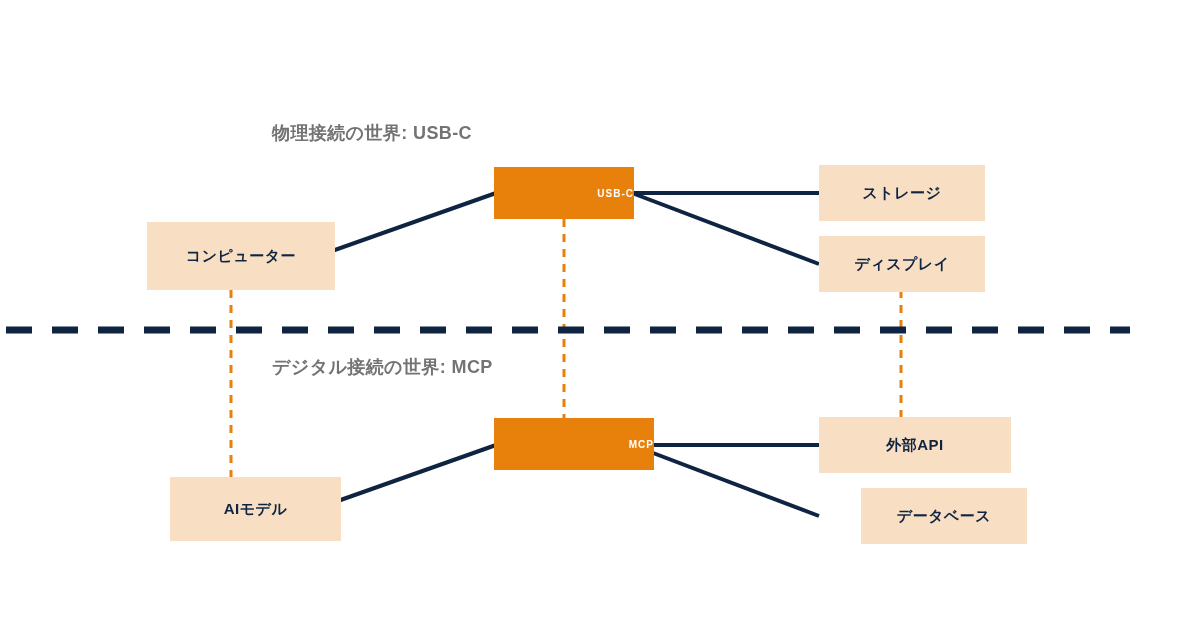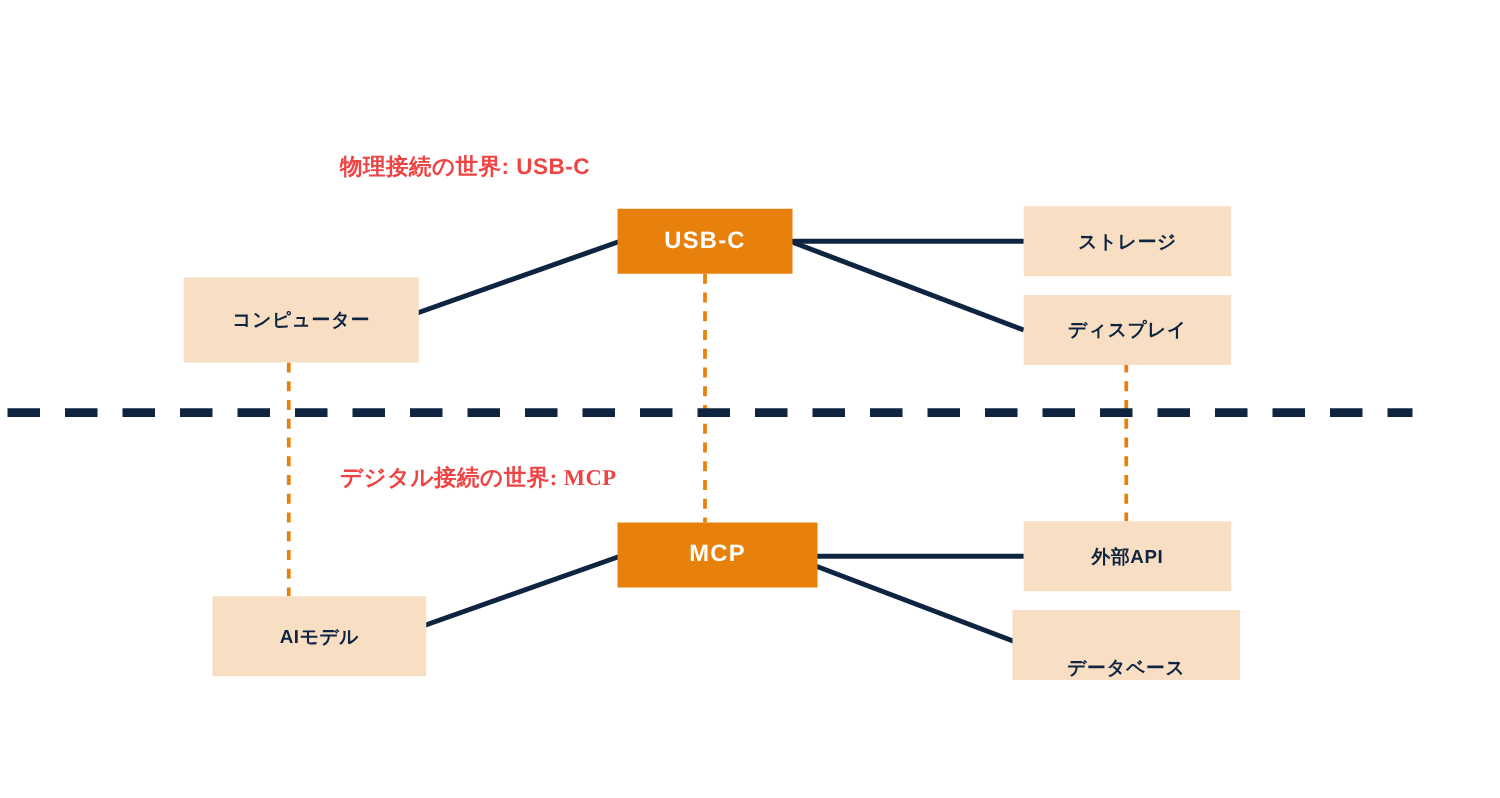--- a/index.html
+++ b/index.html
@@ -36,26 +36,27 @@
     white-space: nowrap;
   }
   .node.leaf {
     background: #F8DFC4;
     color: #0F2440;
     font-size: 15px;
   }
   .node.hub {
     background: #E8800C;
     color: #ffffff;
-    font-size: 19px;
+    font-size: 10px;
     letter-spacing: 1px;
+    justify-content: flex-end;
   }
   .section-title {
     position: absolute;
-    color: #ef4444;
+    color: #737373;
     font-weight: bold;
     font-size: 18px;
     letter-spacing: 0.4px;
     white-space: nowrap;
   }
 </style>
 </head>
 <body>
 
 <div id="canvas">
@@ -88,31 +89,31 @@
   </div>
 
   <div class="node leaf" style="left:819px; top:165px; width:166px; height:56px;">
     <span>ストレージ</span>
   </div>
 
   <div class="node leaf" style="left:819px; top:236px; width:166px; height:56px;">
     <span>ディスプレイ</span>
   </div>
 
-  <div class="section-title" style="left:272px; top:370px;font-family:Liberation Serif, serif;">デジタル接続の世界: MCP</div>
+  <div class="section-title" style="left:272px; top:355px;">デジタル接続の世界: MCP</div>
 
   <div class="node hub" style="left:494px; top:418px; width:160px; height:52px;">
     <span>MCP</span>
   </div>
 
   <div class="node leaf" style="left:147px; top:477px; width:171px; height:64px;margin-left:23px;">
     <span>AIモデル</span>
   </div>
 
-  <div class="node leaf" style="left:819px; top:417px; width:166px; height:56px;">
+  <div class="node leaf" style="left:819px; top:417px; width:192px; height:56px;">
     <span>外部API</span>
   </div>
 
-  <div class="node leaf" style="left:810px; top:488px; width:182px; height:56px;align-items:flex-end;">
+  <div class="node leaf" style="left:861px; top:488px; width:166px; height:56px;">
     <span>データベース</span>
   </div>
 
 </div>
 
 </body></html>

